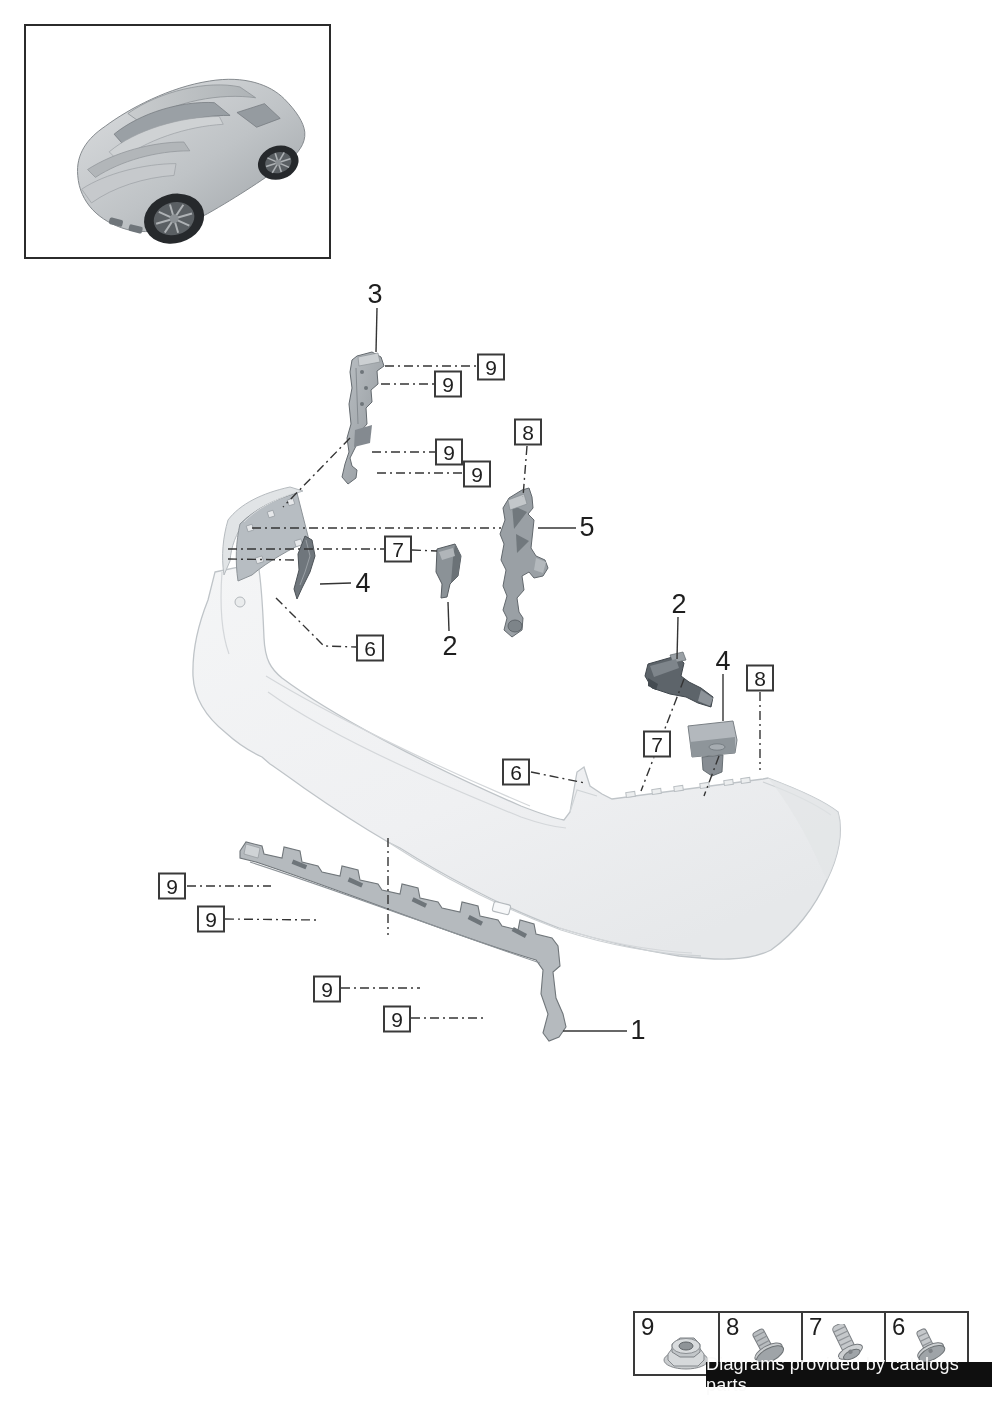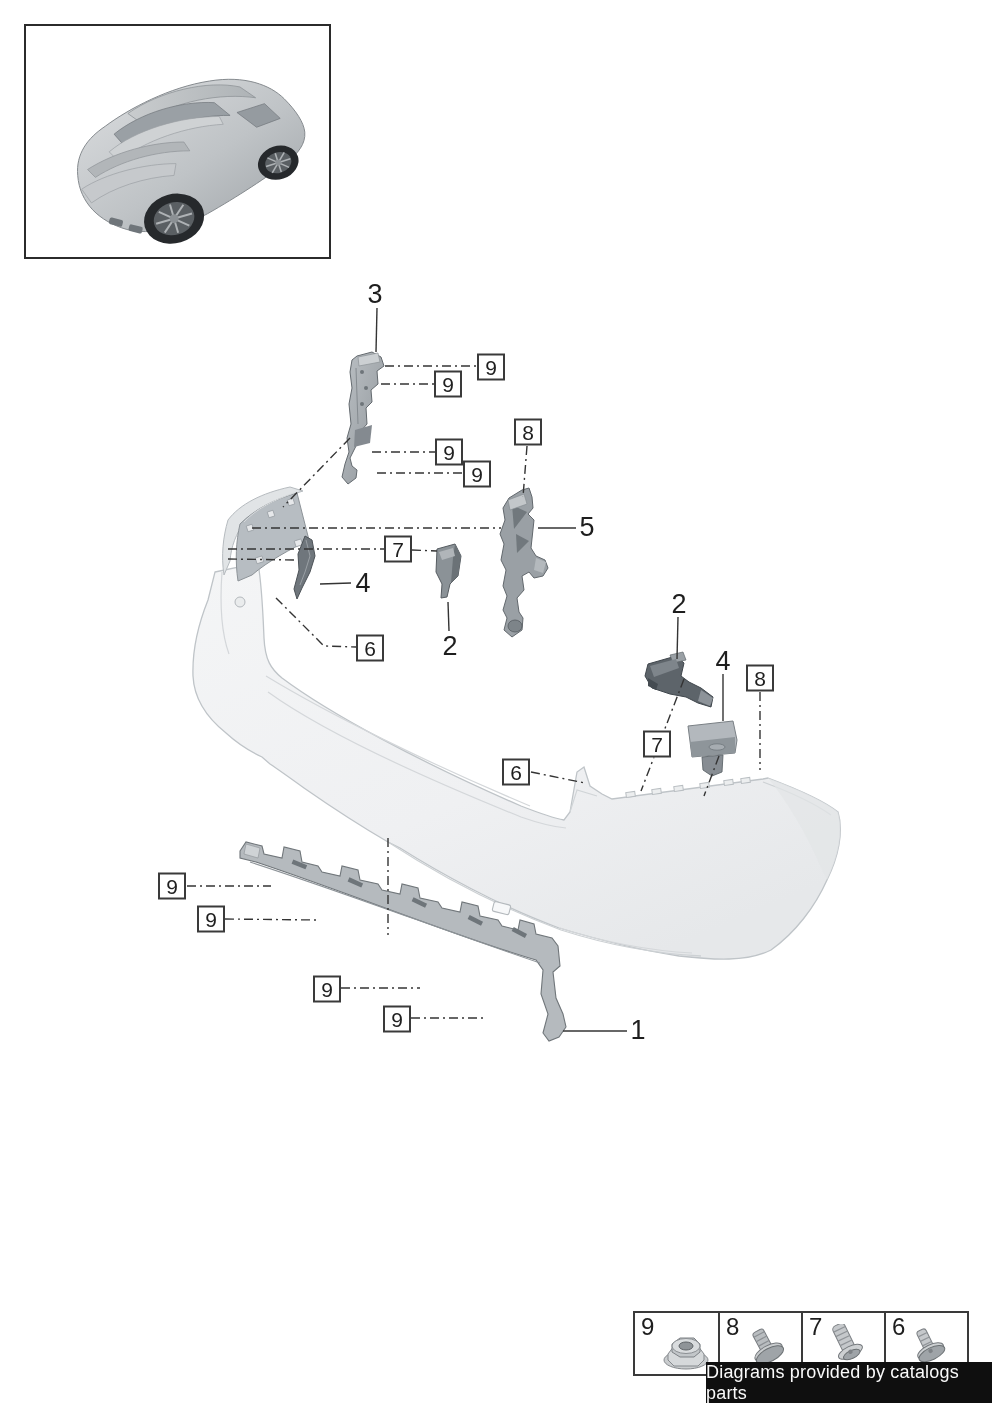--- a/index.html
+++ b/index.html
@@ -37,21 +37,21 @@
   }
   .legend-cell { position:relative; border-left:2px solid #3a3a3a; }
   .legend-cell:first-child { border-left:none; }
   .legend-num {
     position:absolute; left:6px; top:1px; font-size:24px; color:#1e1e1e; line-height:1.1;
   }
   .legend-icon { position:absolute; right:2px; bottom:0px; width:62px; height:50px; }
 
   
   .footer-bar {
-    position:absolute; left:706px; top:1362px; width:286px; height:41px;
+    position:absolute; left:706px; top:1362px; width:286px; height:25px;
     background:#0f0f0f; display:flex; align-items:center; justify-content:flex-end;
     z-index:30;
   }
   .footer-bar span { color:#fafafa; font-size:18px; letter-spacing:0.2px; }
 </style>
 </head>
 <body>
 
 <div class="stage">
 

